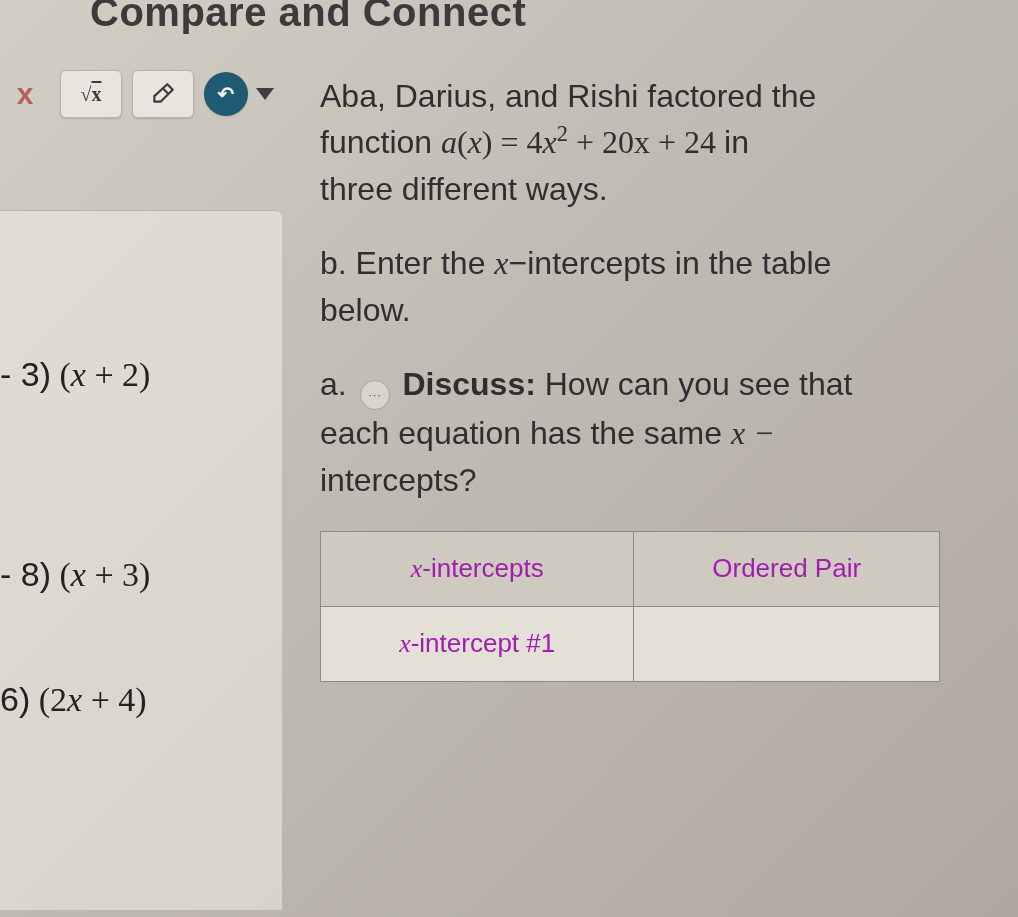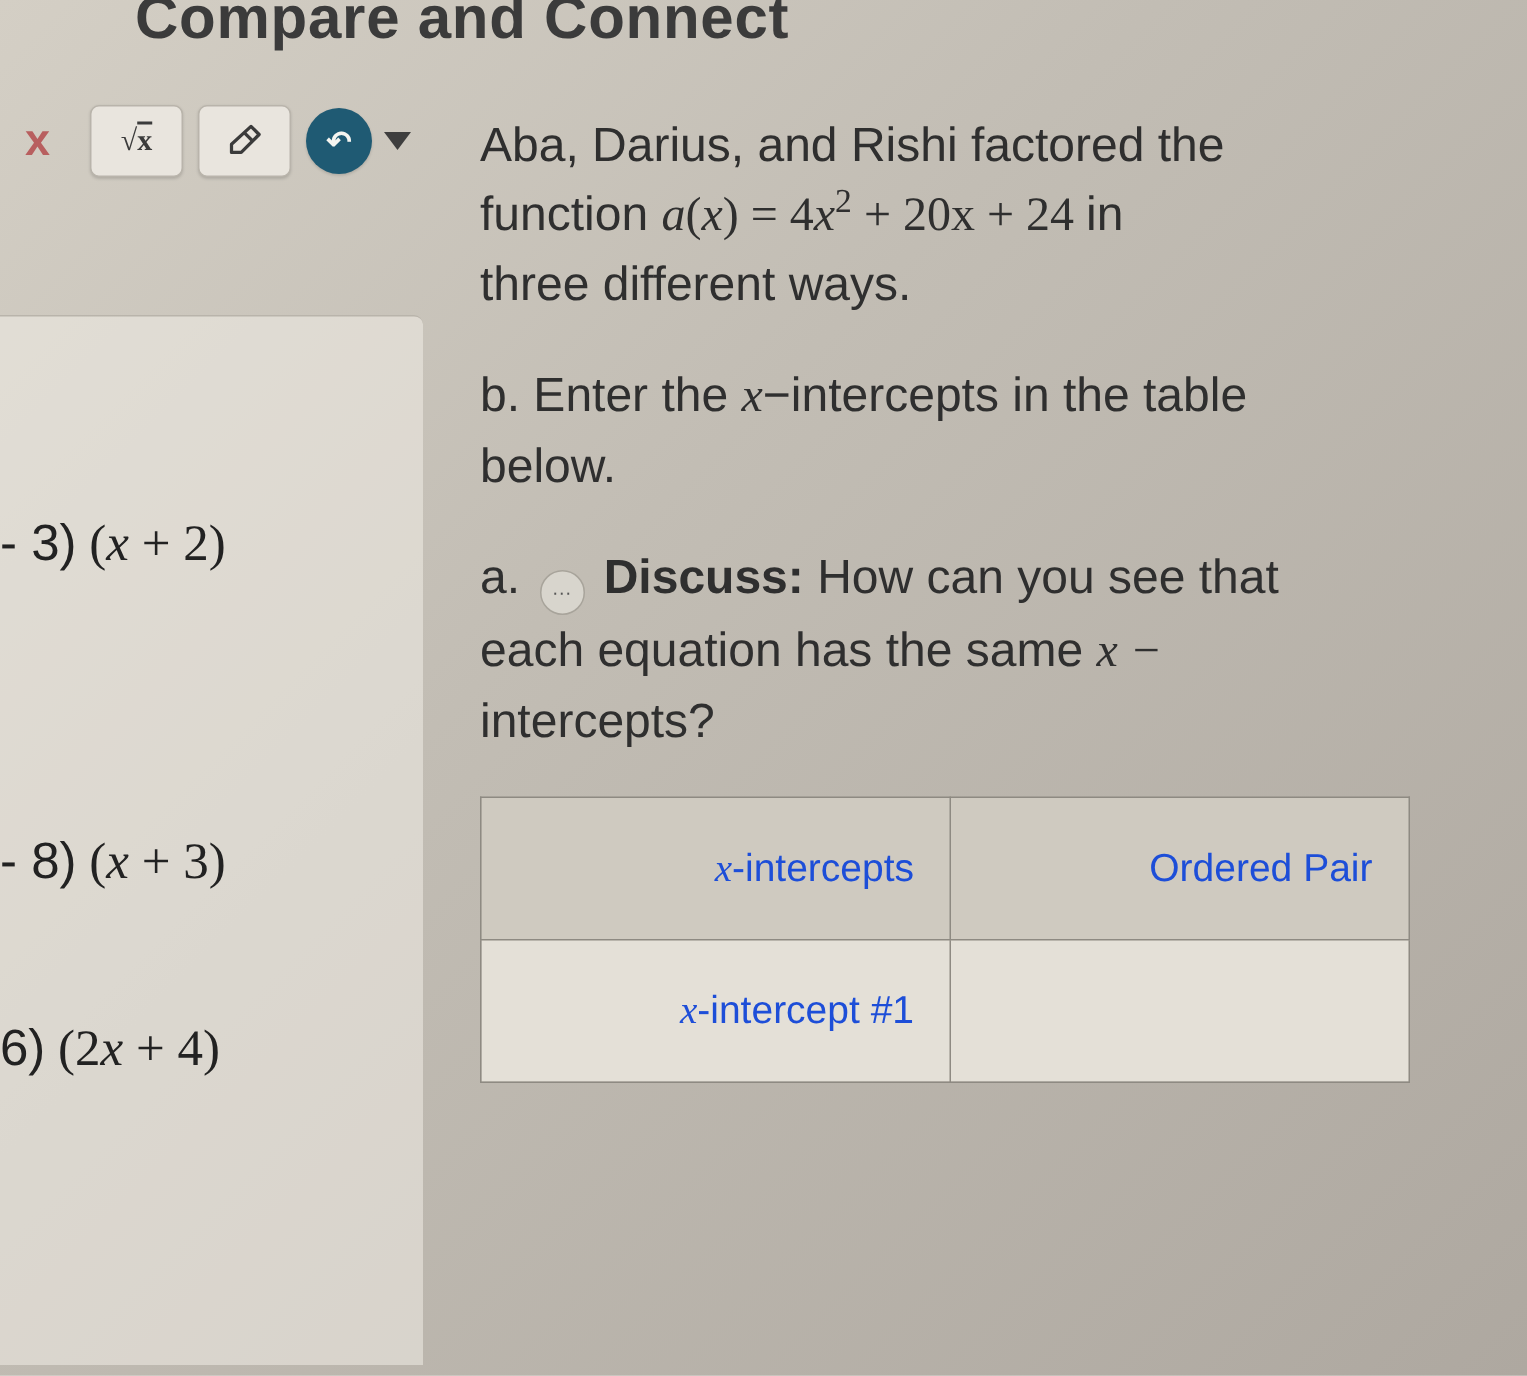--- a/index.html
+++ b/index.html
@@ -85,21 +85,21 @@
     border-radius: 6px 6px 0 0;
   }
   .expr {
     position: absolute;
     left: 0px;
     font-size: 34px;
     color: #222;
     font-family: 'Times New Roman', serif;
     white-space: nowrap;
   }
-  .expr1 { top: 343px; }
+  .expr1 { top: 355px; }
   .expr2 { top: 555px; }
   .expr3 { top: 680px; }
 
   
   .content {
     position: absolute;
     left: 320px; top: 60px;
     width: 680px;
     font-size: 32px;
     line-height: 1.45;
@@ -130,23 +130,23 @@
 
   
   .tbl {
     border-collapse: collapse;
     margin-top: 10px;
     width: 620px;
     font-size: 26px;
   }
   .tbl th, .tbl td {
     border: 1px solid #8e8a82;
-    padding: 28px 24px;
-    text-align: right;
-    color: #1d4ed8;
+    padding: 18px 24px;
+    text-align: center;
+    color: #a21caf;
   }
   .tbl th {
     background: #cfcac0;
     font-weight: 500;
   }
   .tbl td {
     background: #e4e0d7;
   }
   .tbl td.input-cell { min-width: 200px; }
   .ital { font-style: italic; font-family: 'Times New Roman', serif; }

